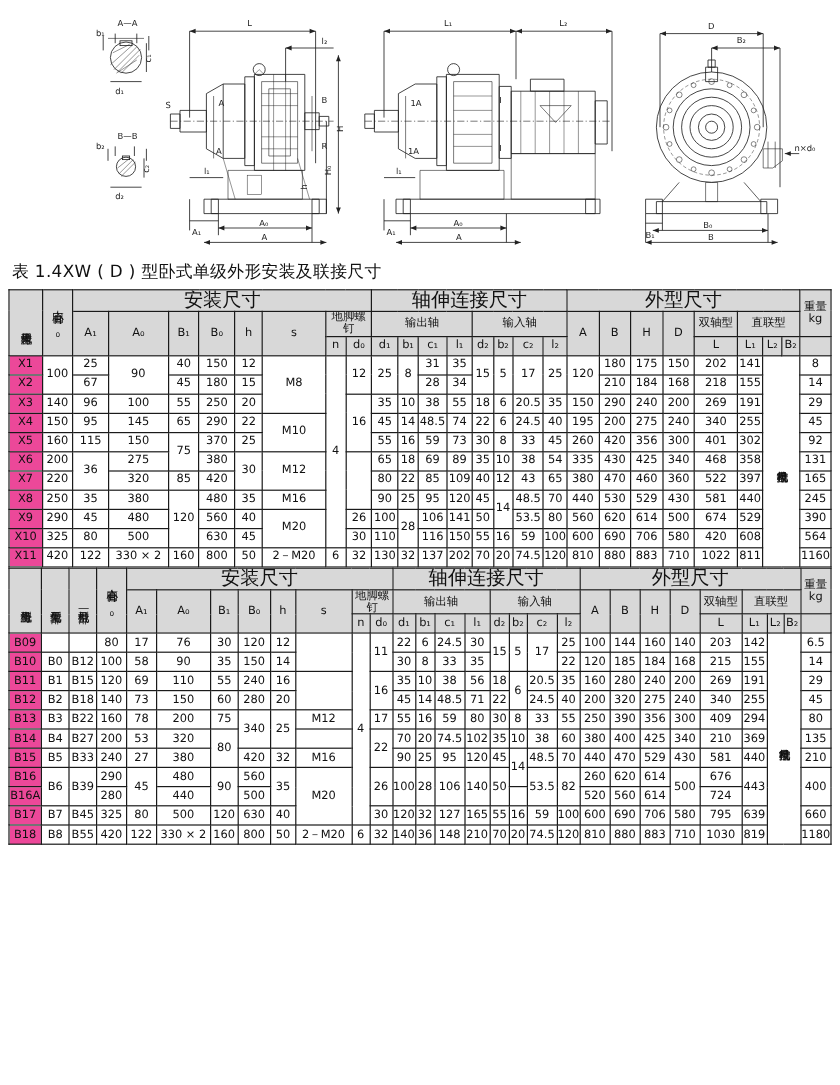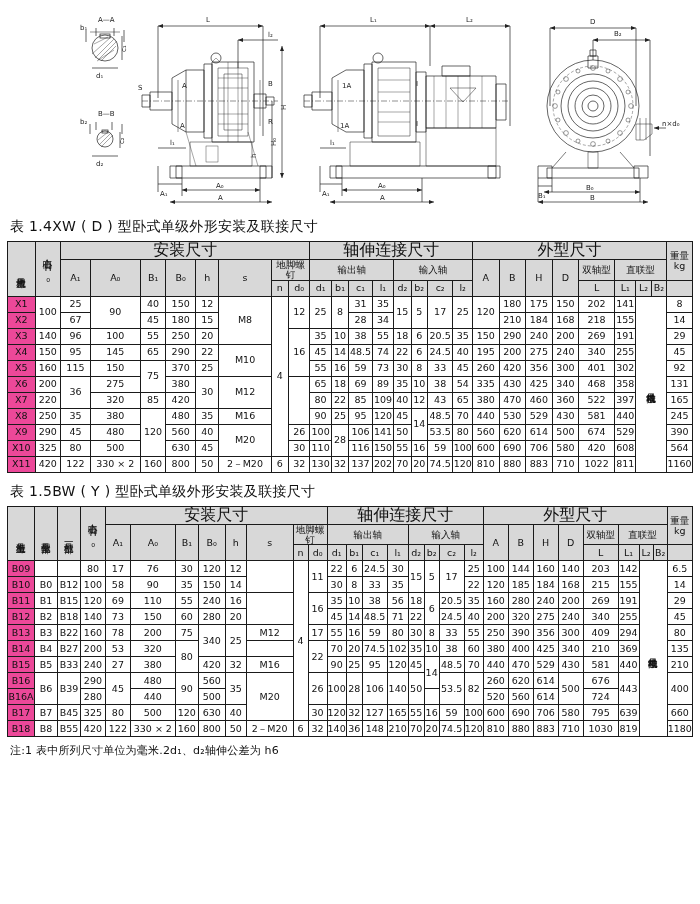--- a/index.html
+++ b/index.html
@@ -607,21 +607,20 @@
           <td>880</td>
           <td>883</td>
           <td>710</td>
           <td>1022</td>
           <td>811</td>
           <td>1160</td>
         </tr>
       </tbody>
   </table>
 
-  <div class="table-title">表 1.5BW ( Y ) 型卧式单级外形安装及联接尺寸</div>
   <table class="dim">
     <thead>
       <tr>
         <th rowspan="3" style="width:26px"><span class="vert">上海机型号</span></th>
         <th rowspan="3" style="width:22px"><span class="vert">化工部型号</span></th>
         <th rowspan="3" style="width:22px"><span class="vert">一机部型号</span></th>
         <th rowspan="3" style="width:24px"><span class="vert">中心高 H₀</span></th>
         <th colspan="8" class="hdr-grp">安装尺寸</th>
         <th colspan="8" class="hdr-grp">轴伸连接尺寸</th>
         <th colspan="8" class="hdr-grp">外型尺寸</th>
@@ -939,14 +938,13 @@
           <td>880</td>
           <td>883</td>
           <td>710</td>
           <td>1030</td>
           <td>819</td>
           <td>1180</td>
         </tr>
       </tbody>
   </table>
 
-  <div class="note">注:1 表中所列尺寸单位为毫米.2d₁、d₂轴伸公差为 h6</div>
 </div>
 
 </body></html>

